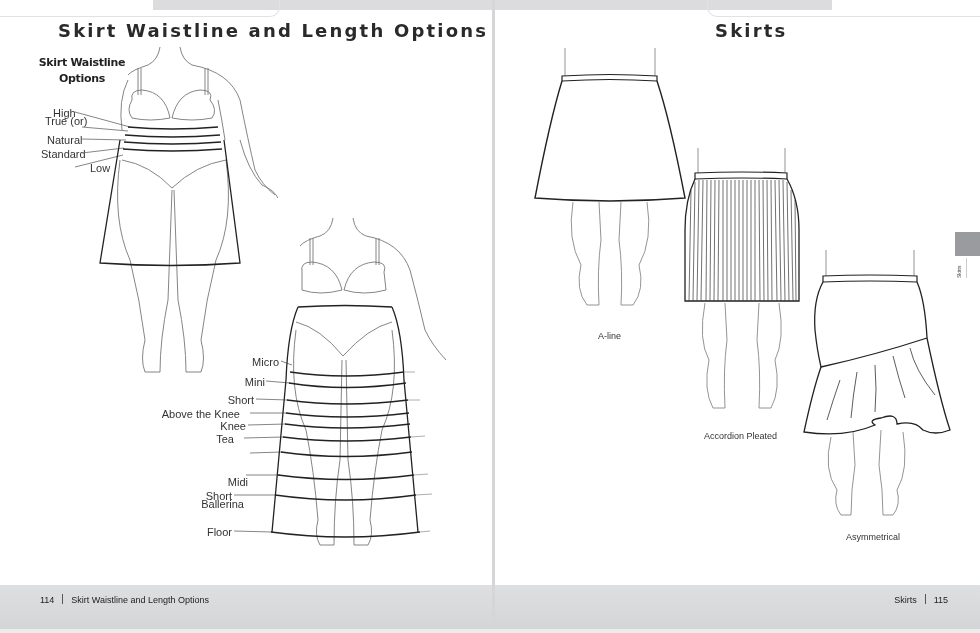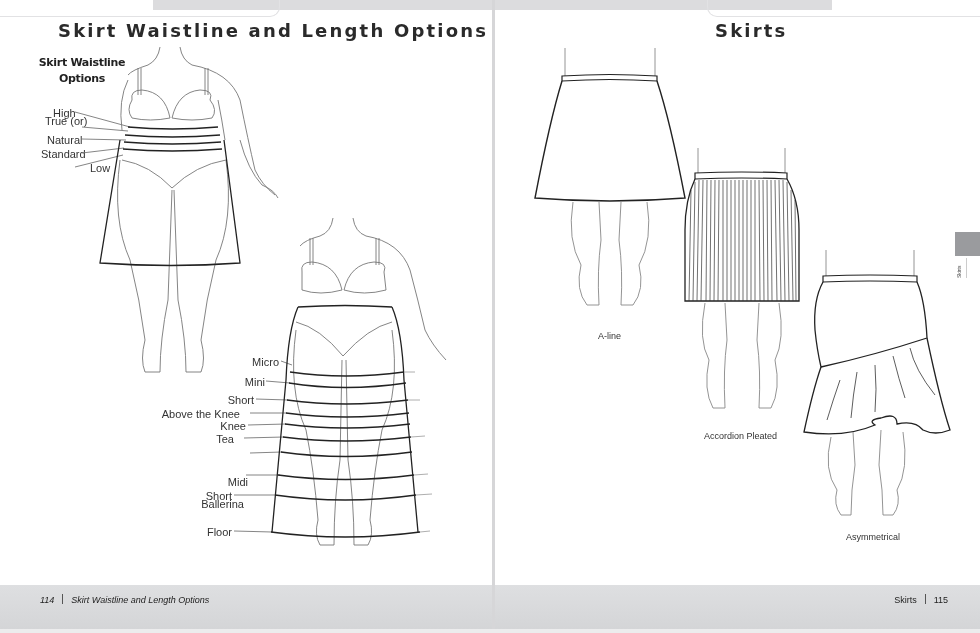--- a/index.html
+++ b/index.html
@@ -40,21 +40,21 @@
       position: absolute; font-size: 11px; color: #333; white-space: nowrap;
     }
     .label.r { text-align: right; }
     .caption { position: absolute; font-size: 9px; color: #333; white-space: nowrap; }
     svg.fig { position: absolute; overflow: visible; }
     .footer {
       position: absolute; top: 585px; height: 44px;
       background: linear-gradient(#dedfe1, #d4d5d7);
       font-size: 9px; color: #222;
     }
-    .footer.left { left: 0; width: 492px; font-style: italic; }
+    .footer.left { left: 0; width: 492px; }
     .footer.right { left: 495px; width: 485px; }
     .footer .txt { position: absolute; top: 9px; white-space: nowrap; }
     .footer.left .txt { left: 40px; }
     .footer.right .txt { right: 32px; }
     .footer .sep { display: inline-block; width: 1px; height: 10px; background: #555; margin: 0 8px; vertical-align: -1px; }
     .bottom-strip { position: absolute; left: 0; top: 629px; width: 980px; height: 4px; background: #ececed; }
     .side-tab {
       position: absolute; left: 955px; top: 232px; width: 25px; height: 24px; background: #9a9b9e;
     }
     .side-tab-label {

